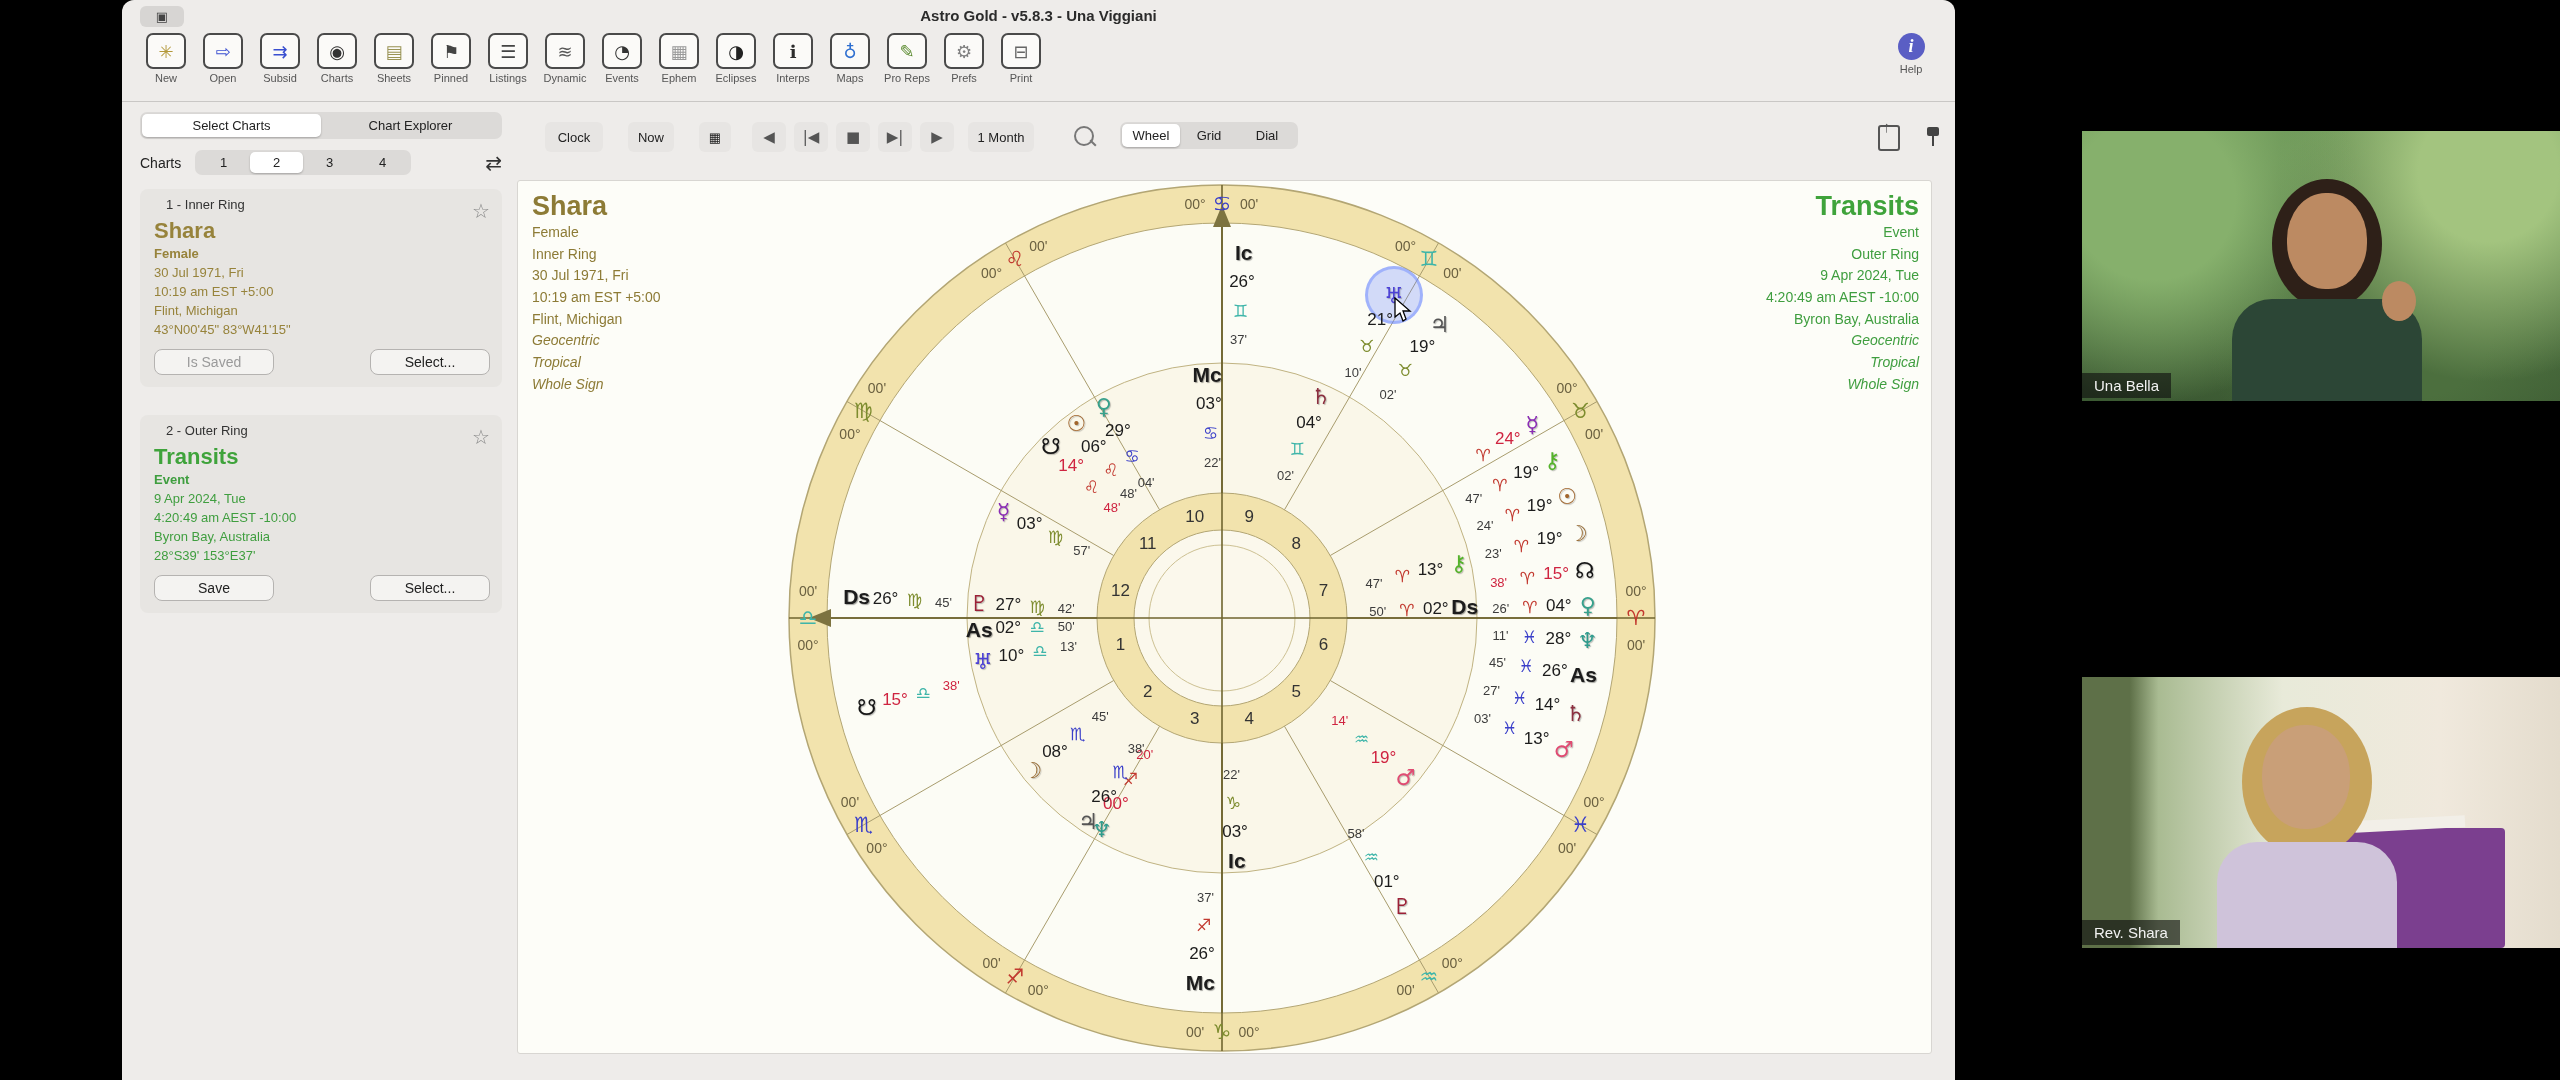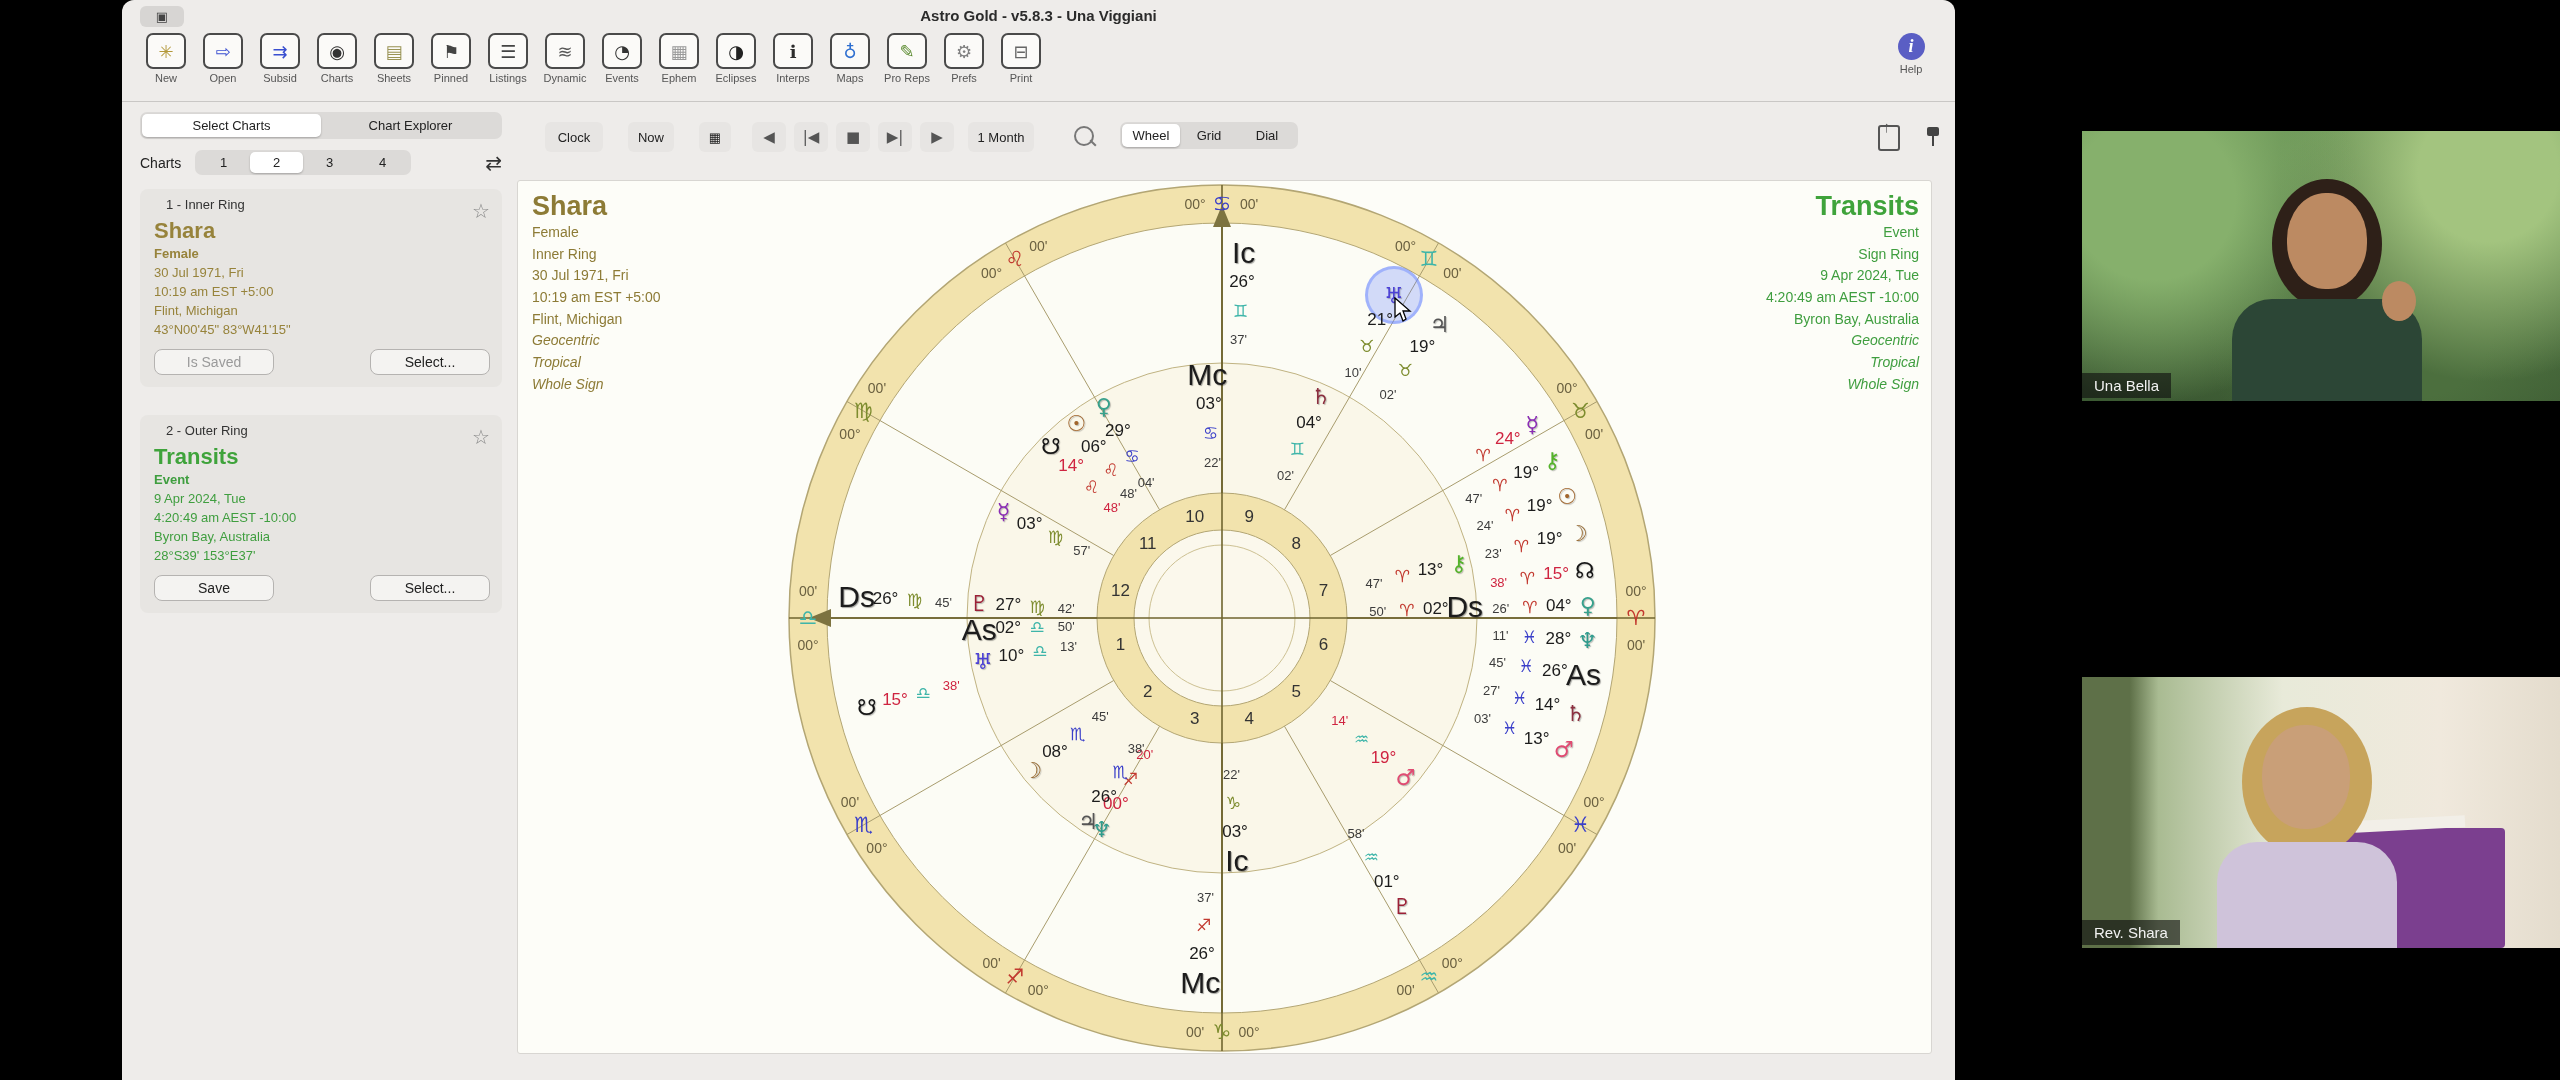--- a/index.html
+++ b/index.html
@@ -69,21 +69,21 @@
   .info-title{font-size:27px;font-weight:bold;}
   .info-left .info-title{color:#8d7b36;}
   .info-right .info-title{color:#3fa33b;}
   .info-line{font-size:14px;line-height:1.55;}
   .info-left .info-line{color:#8d7b36;}
   .info-right .info-line{color:#3f9e3f;}
   .info-line.it{font-style:italic;}
   #wheel-svg{position:absolute;left:0;top:0;}
   #wheel-labels{position:absolute;left:0;top:0;width:100%;height:100%;}
   .wp{position:absolute;transform:translate(-50%,-50%);white-space:nowrap;font-family:"DejaVu Sans",sans-serif;}
-  .p-angle{font-size:30px;font-weight:normal;color:var(--ink);text-shadow:1px 1px 1px rgba(0,0,0,.35);
+  .p-angle{font-size:21px;font-weight:bold;color:var(--ink);text-shadow:1px 1px 1px rgba(0,0,0,.35);
            font-family:"Liberation Sans",sans-serif;}
   .p-glyph{font-size:22px;font-weight:bold;text-shadow:1px 1px 1px rgba(0,0,0,.25);}
   .p-deg{font-size:17px;color:var(--ink);font-family:"Liberation Sans",sans-serif;}
   .p-sign{font-size:17px;font-weight:bold;}
   .p-min{font-size:13px;color:var(--min);font-family:"Liberation Sans",sans-serif;}
   .z-deg,.z-min{font-size:14px;color:#6a6040;font-family:"Liberation Sans",sans-serif;}
   .z-glyph{font-size:21px;font-weight:bold;}
   .house-num{font-size:17px;color:#333;font-family:"Liberation Sans",sans-serif;}
   .c-fire{color:var(--fire);} .c-earth{color:var(--earth);} .c-air{color:var(--air);} .c-water{color:var(--water);}
   .c-sun{color:var(--sun);} .c-moon{color:var(--moon);} .c-mercury{color:var(--mercury);} .c-venus{color:var(--venus);}
@@ -506,21 +506,21 @@
             <div class="info-line">Flint, Michigan</div>
             <div class="info-line it">Geocentric</div>
             <div class="info-line it">Tropical</div>
             <div class="info-line it">Whole Sign</div>
           </div>
       </div>
       <div class="info info-right">
         <div class="info-title">Transits</div>
         <div id="info-right-lines">
             <div class="info-line">Event</div>
-            <div class="info-line">Sign Ring</div>
+            <div class="info-line">Outer Ring</div>
             <div class="info-line">9 Apr 2024, Tue</div>
             <div class="info-line">4:20:49 am AEST -10:00</div>
             <div class="info-line">Byron Bay, Australia</div>
             <div class="info-line it">Geocentric</div>
             <div class="info-line it">Tropical</div>
             <div class="info-line it">Whole Sign</div>
           </div>
       </div>
     </div>
   </div>

